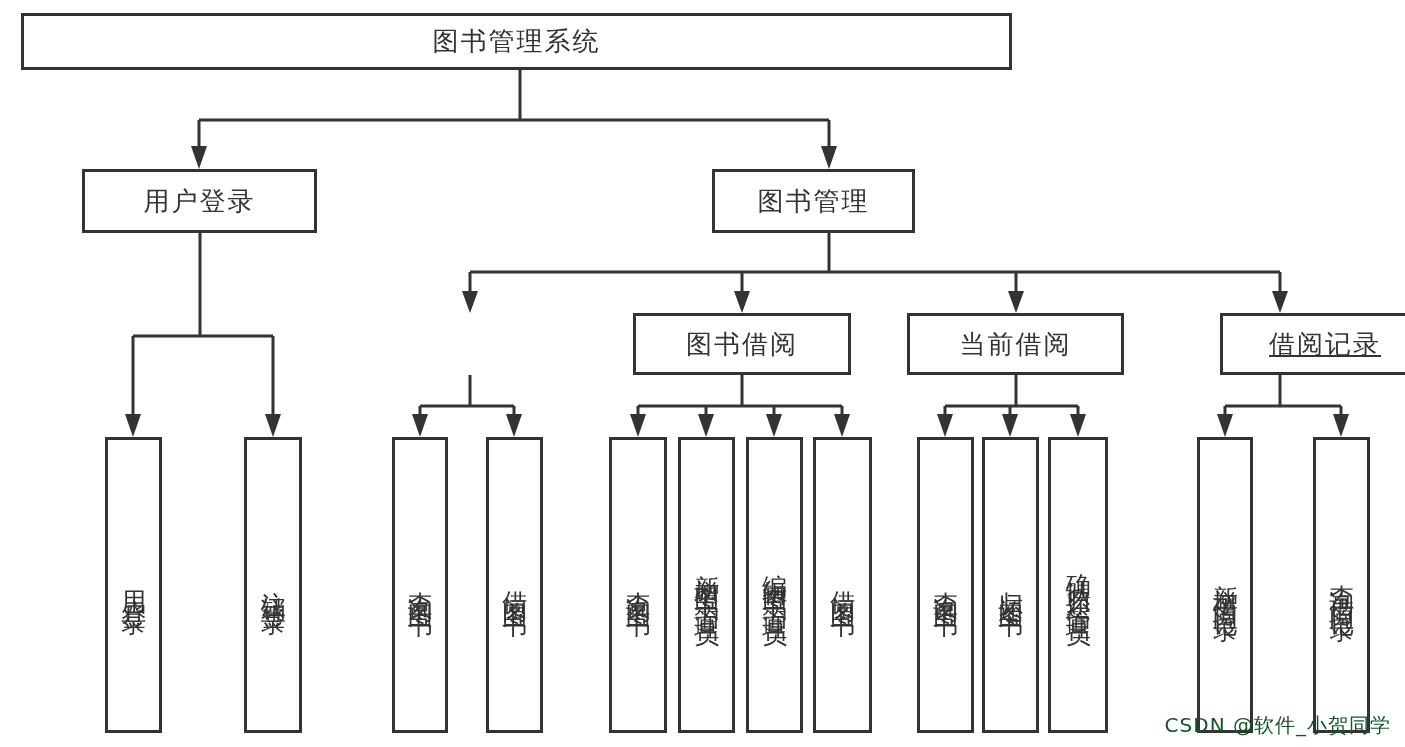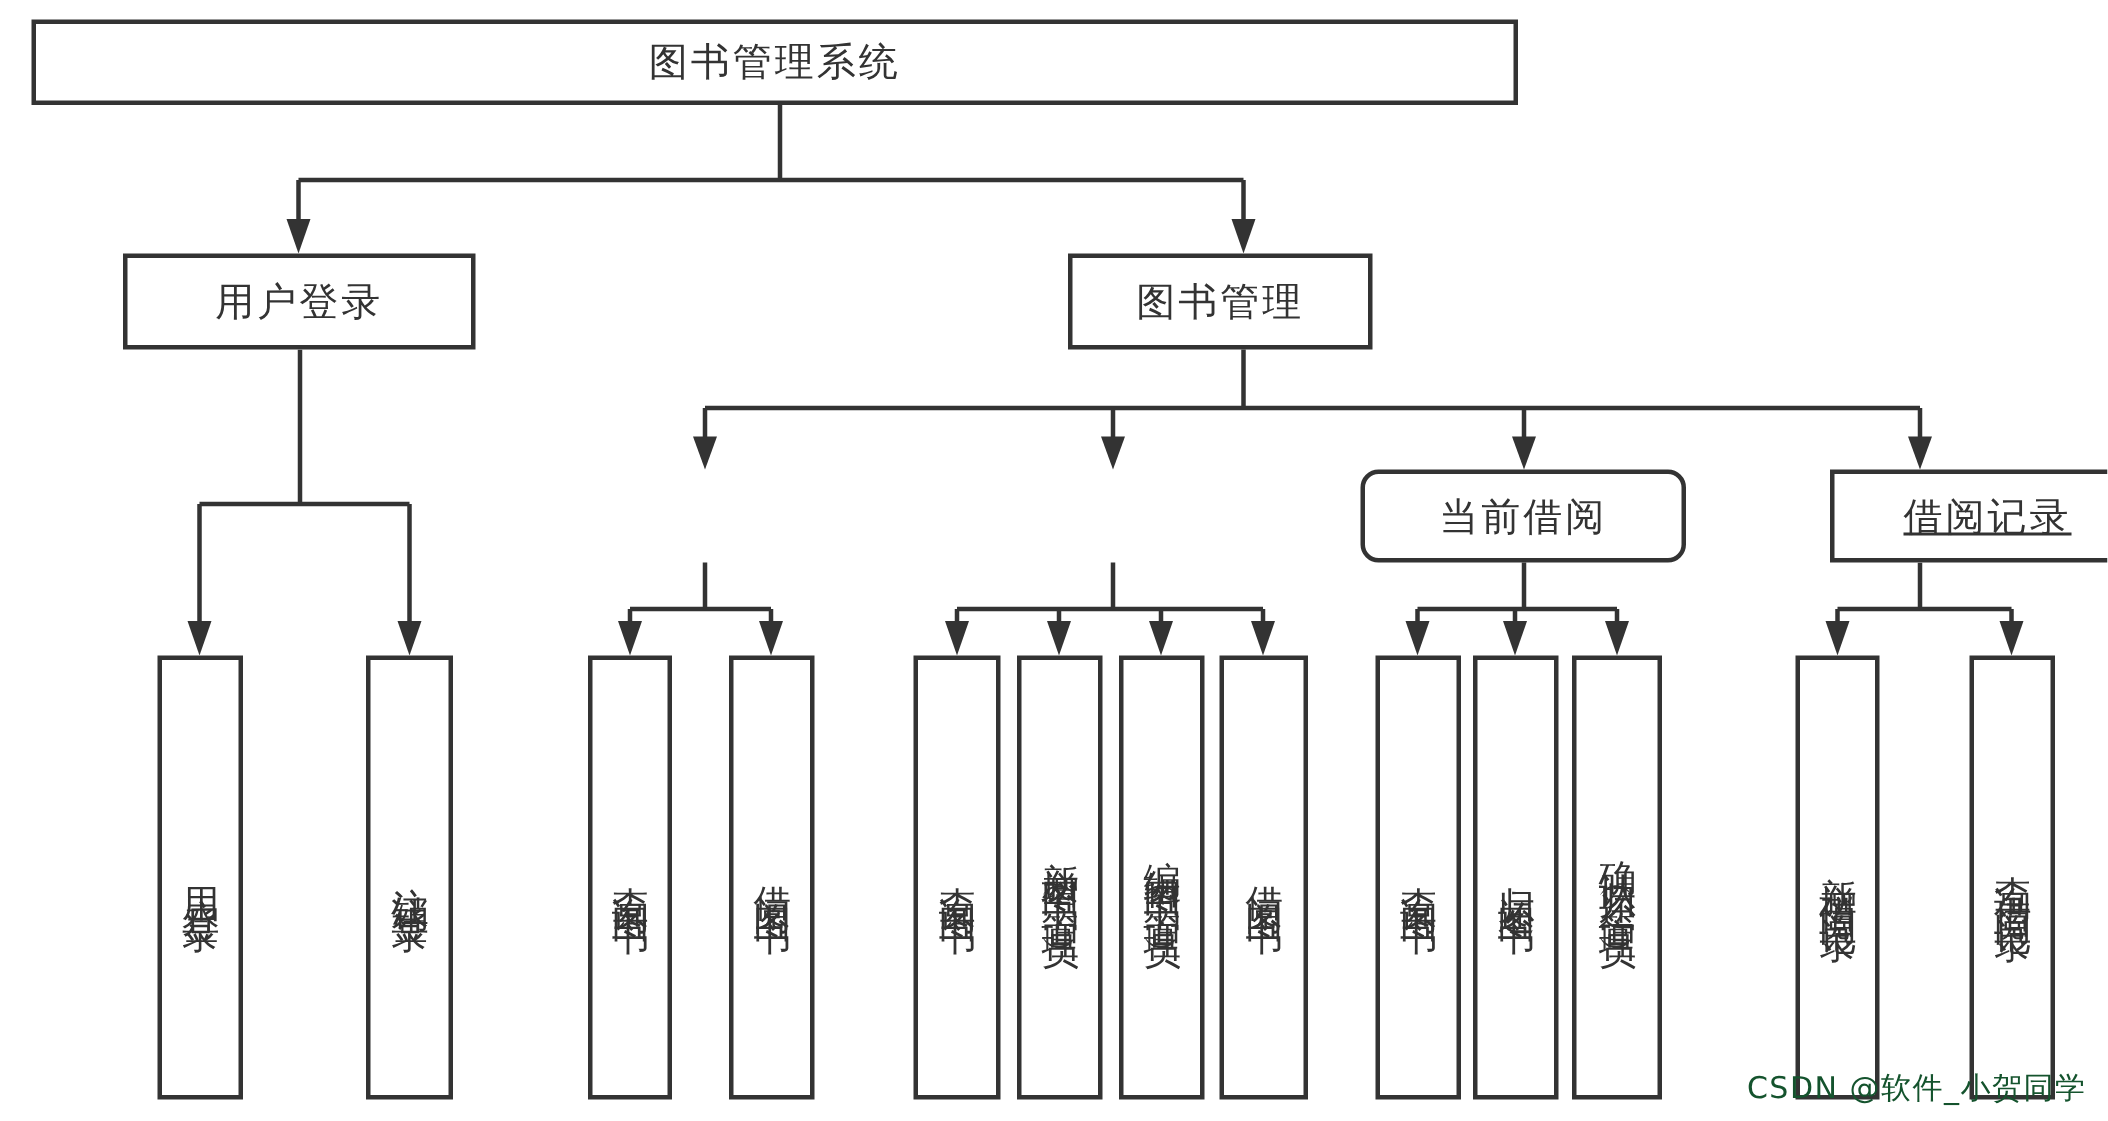--- a/index.html
+++ b/index.html
@@ -93,21 +93,24 @@
     <span>图书管理系统</span>
   </div>
 
   <div class="box h" style="left:82px; top:169px; width:235px; height:64px;">
     <span>用户登录</span>
   </div>
   <div class="box h" style="left:712px; top:169px; width:203px; height:64px;">
     <span>图书管理</span>
   </div>
 
-  <div class="box h" style="left:907px; top:313px; width:217px; height:62px;border-radius:12px;">
+  <div class="box h" style="left:633px; top:313px; width:218px; height:62px;">
+    <span>图书借阅</span>
+  </div>
+  <div class="box h" style="left:907px; top:313px; width:217px; height:62px;">
     <span>当前借阅</span>
   </div>
   <div class="box h" style="left:1220px; top:313px; width:210px; height:62px;text-decoration:underline;">
     <span>借阅记录</span>
   </div>
 
   <div class="box v" style="left:105px; top:437px; width:57px; height:296px;">
     <span>用户登录</span>
   </div>
   <div class="box v" style="left:244px; top:437px; width:58px; height:296px;">

